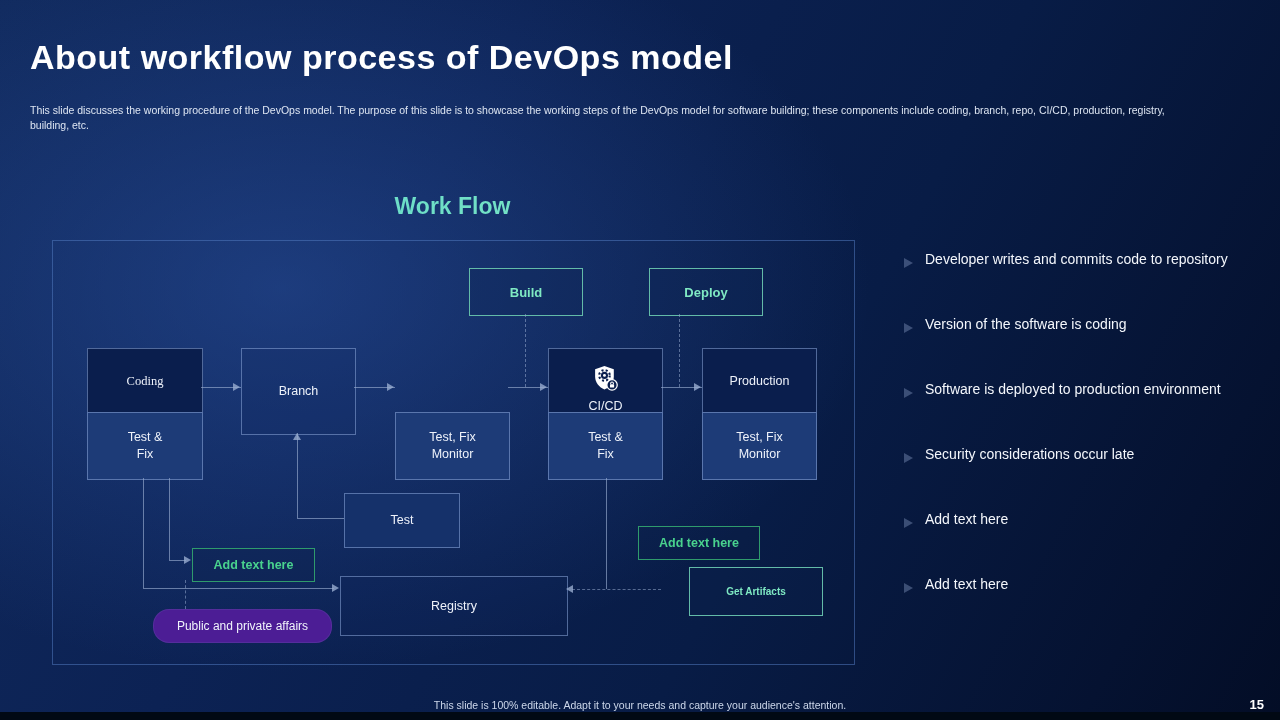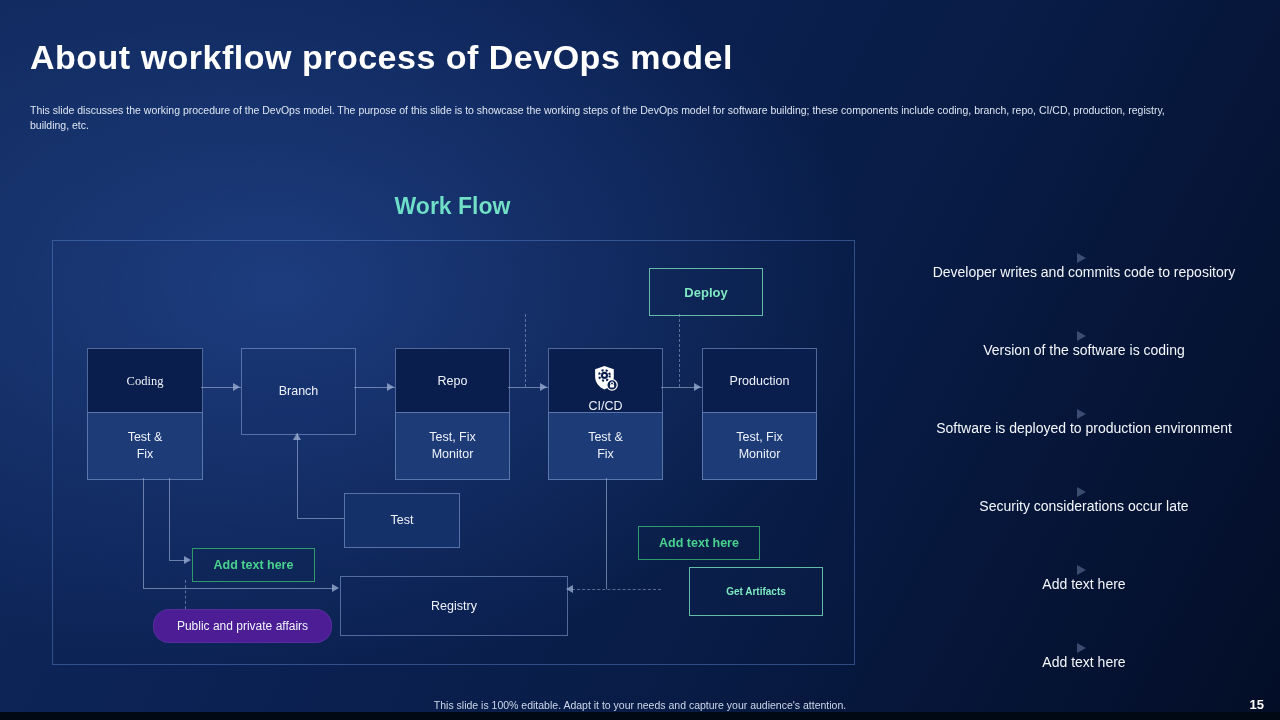--- a/index.html
+++ b/index.html
@@ -34,44 +34,44 @@
   .hline{position:absolute;height:0;border-top:1px solid rgba(152,172,208,.65);}
   .vline{position:absolute;width:0;border-left:1px solid rgba(152,172,208,.65);}
   .dash-h{border-top-style:dashed;border-top-color:rgba(152,172,208,.55);}
   .dash-v{border-left-style:dashed;border-left-color:rgba(152,172,208,.55);}
   .arr{position:absolute;width:0;height:0;}
   .arr-r{border-top:4px solid transparent;border-bottom:4px solid transparent;border-left:7px solid rgba(152,172,208,.8);}
   .arr-l{border-top:4px solid transparent;border-bottom:4px solid transparent;border-right:7px solid rgba(152,172,208,.8);}
   .arr-u{border-left:4px solid transparent;border-right:4px solid transparent;border-bottom:7px solid rgba(152,172,208,.8);}
   
   .bullets{left:898px;top:250px;width:372px;}
-  .bullet{display:flex;align-items:center;margin-bottom:47px;flex-direction:column;}
+  .bullet{display:flex;align-items:flex-end;margin-bottom:47px;}
   .bullet-marker{width:0;height:0;border-top:5.5px solid transparent;border-bottom:5.5px solid transparent;
     border-left:9px solid rgba(125,145,185,.45);margin:3px 12px 0 6px;flex:0 0 auto;}
   .bullet-text{font-size:14px;color:#f4f7fc;line-height:18px;}
   
   .footer-bar{left:0;bottom:0;width:1280px;height:8px;background:#010914;}
   .footer-note{left:0;top:699px;width:1280px;text-align:center;font-size:10.5px;color:#ccd7ea;}
   .page-num{right:16px;top:697px;font-size:13px;font-weight:bold;color:#ffffff;}
 </style>
 </head>
 <body>
 
 <div class="abs page-title">About workflow process of DevOps model</div>
 <div class="abs page-desc">This slide discusses the working procedure of the DevOps model. The purpose of this slide is to showcase the working steps of the DevOps model for software building; these components include coding, branch, repo, CI/CD, production, registry, building, etc.</div>
 
 <div class="abs wf-title">Work Flow</div>
 
 <div class="abs frame">
 
+  <div class="node teal-box" style="left:416px;top:27px;width:112px;height:46px;">Build</div>
   <div class="node teal-box" style="left:596px;top:27px;width:112px;height:46px;">Deploy</div>
 
   <div class="node fill-dark" style="left:34px;top:107px;width:114px;height:64px;font-family:Liberation Serif, serif;">Coding</div>
   <div class="node fill-none" style="left:188px;top:107px;width:113px;height:85px;">Branch</div>
-  <div class="node fill-dark" style="left:342px;top:107px;width:113px;height:64px;">Repo</div>
   <div class="node fill-dark" style="left:495px;top:107px;width:113px;height:64px;">
     <div class="cicd-inner">
       <span>
         <svg width="27" height="27" viewBox="0 0 24 26">
           <path d="M11 1 L20 4 V11 C20 17 16 21.5 11 23.5 C6 21.5 2 17 2 11 V4 Z" fill="#ffffff"></path>
           <circle cx="11" cy="10" r="5.1" fill="none" stroke="#0a1e4d" stroke-width="2" stroke-dasharray="2 2.1"></circle>
           <circle cx="11" cy="10" r="3.4" fill="#0a1e4d"></circle>
           <circle cx="11" cy="10" r="1.4" fill="#ffffff"></circle>
           <circle cx="18.3" cy="19.2" r="5" fill="#0a1e4d" stroke="#ffffff" stroke-width="1.2"></circle>
           <rect x="16.3" y="18.6" width="4" height="3.1" rx="0.6" fill="#ffffff"></rect>

